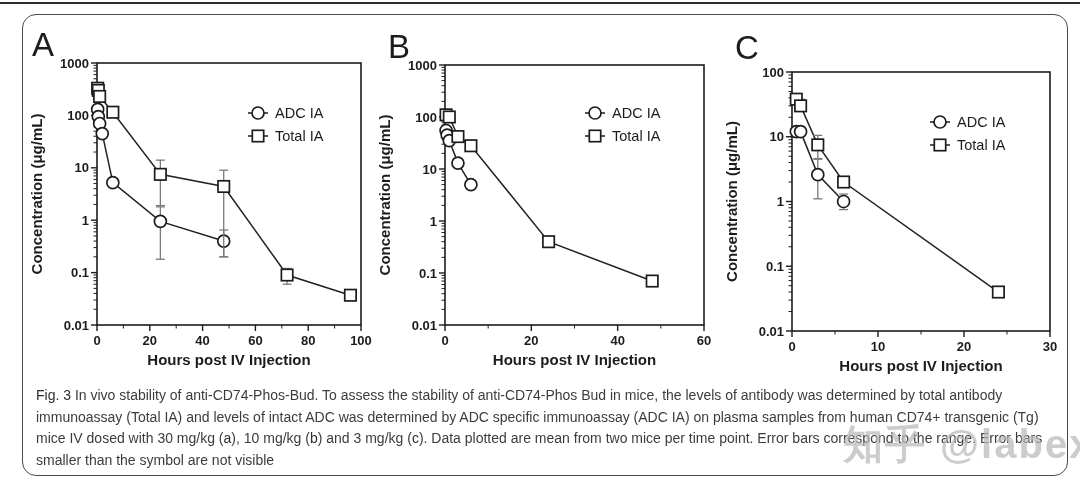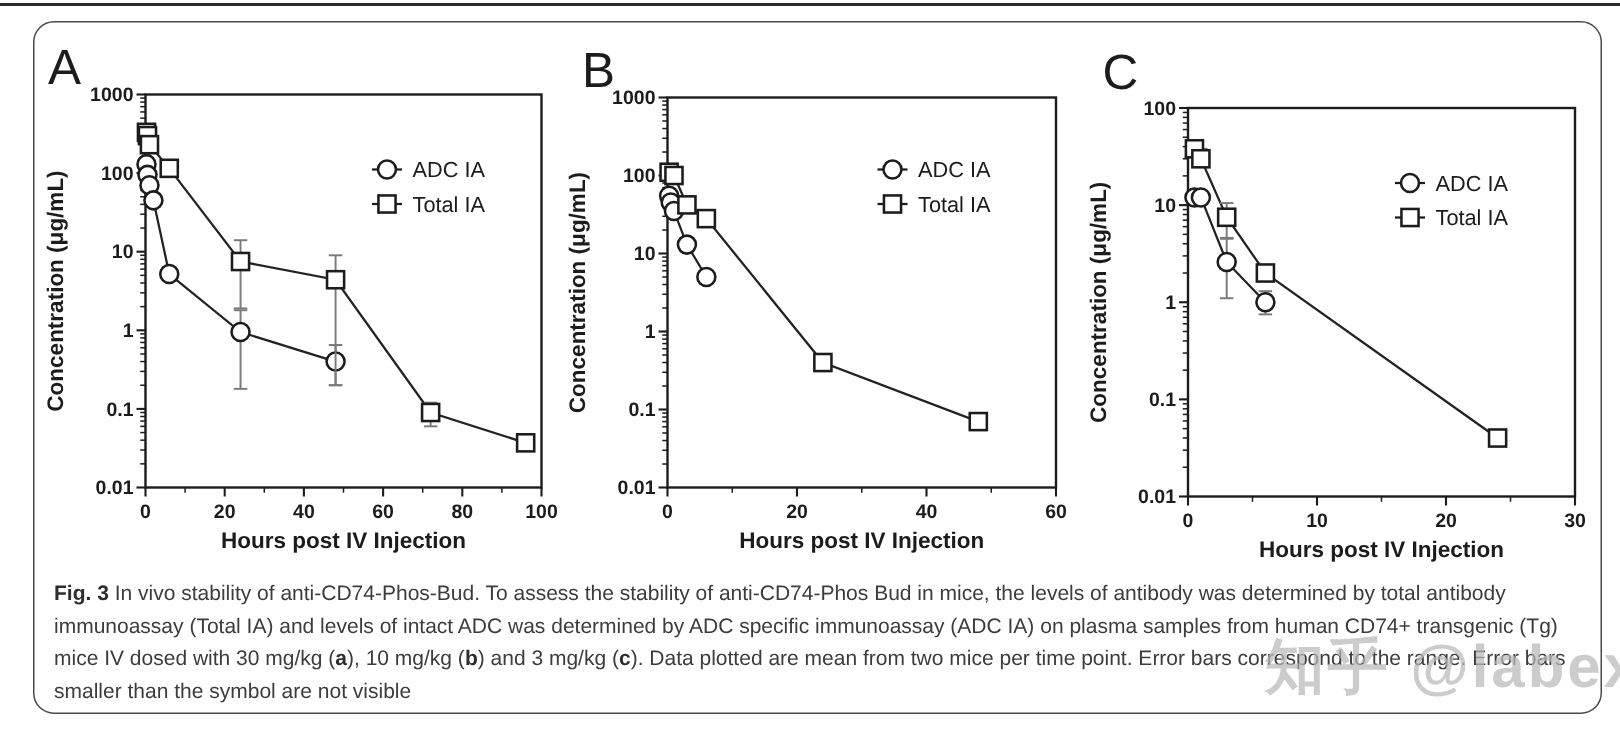--- a/index.html
+++ b/index.html
@@ -7,21 +7,21 @@
        font-family:"Liberation Sans", sans-serif;}
   .top-rule{position:absolute;left:0;top:2px;width:1080px;height:2px;background:#2b2b2b;}
   .fig-border{position:absolute;left:22px;top:14px;width:1046px;height:462px;
       border:1.6px solid #4a4a4a;border-radius:14px;box-sizing:border-box;background:#fff;}
   .chart{position:absolute;}
   #chart-0{left:20px;top:18px;}
   #chart-1{left:366px;top:18px;}
   #chart-2{left:712px;top:18px;}
   .caption{position:absolute;left:36px;top:385px;width:1008px;margin:0;
       font-size:14px;line-height:21.5px;color:#3c3c3c;}
-  .caption .b{font-weight:bold;color:#2e2e2e;margin-top:28px;}
+  .caption .b{font-weight:normal;color:#2e2e2e;margin-top:28px;}
   .watermark{position:absolute;left:843px;top:417px;font-size:40px;font-weight:bold;
       color:#b9b9b9;opacity:0.72;letter-spacing:2px;white-space:nowrap;pointer-events:none;}
   svg text{font-family:"Liberation Sans", sans-serif;fill:#1c1c1c;}
 </style>
 </head>
 <body>
 
 <div class="top-rule"></div>
 <div class="fig-border"></div>
 

